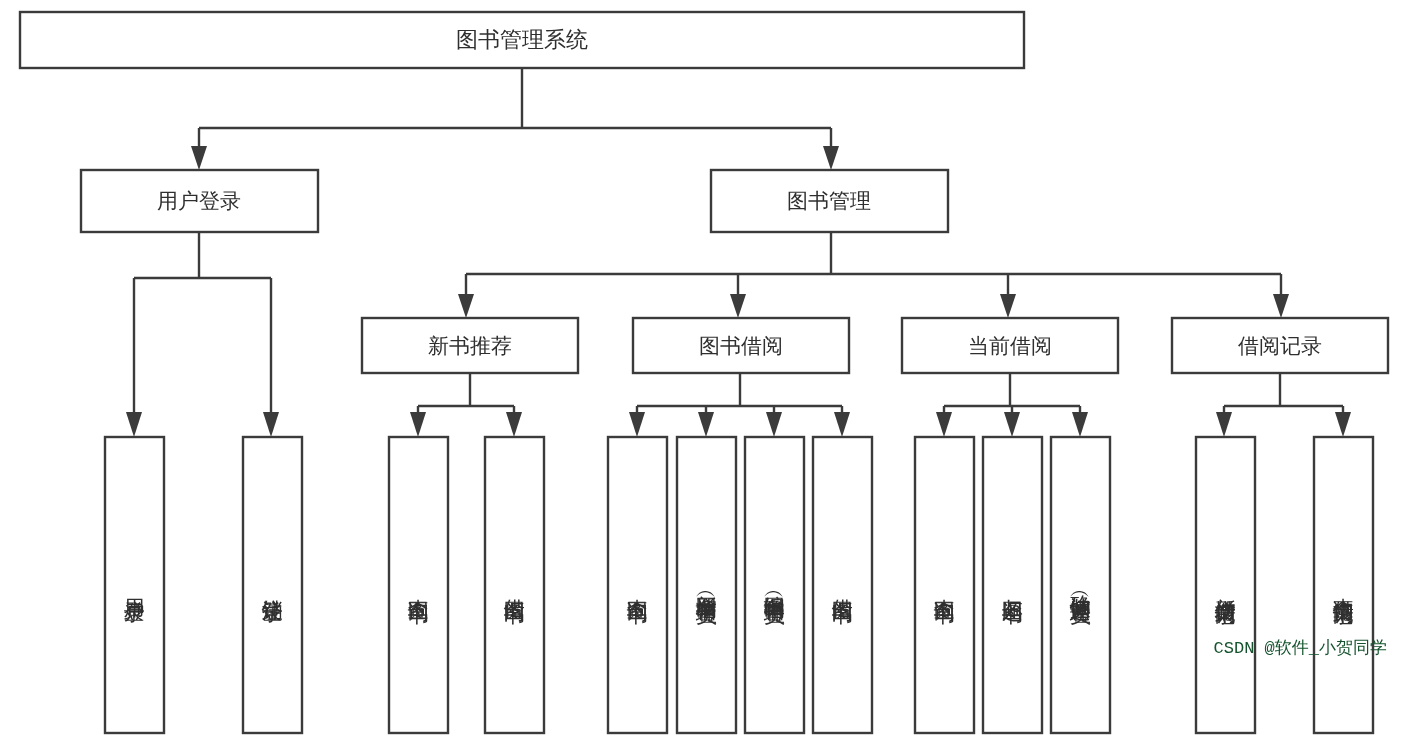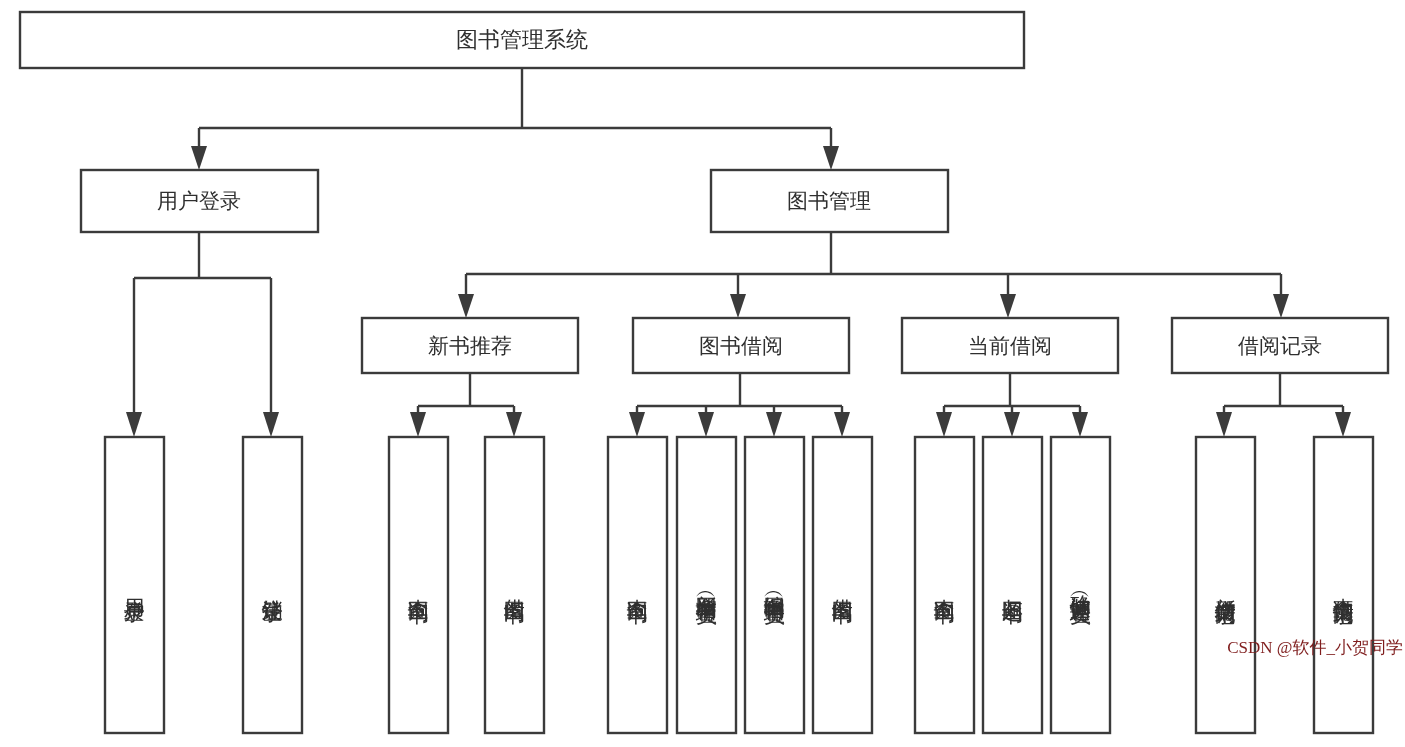--- a/index.html
+++ b/index.html
@@ -68,25 +68,25 @@
     font-family: "Liberation Sans", "DejaVu Sans", sans-serif;
     font-size: 21px;
     line-height: 1.02;
     color: #2f2f2f;
     letter-spacing: 1.5px;
     text-align: center;
     white-space: nowrap;
   }
   .watermark {
     position: absolute;
-    right: 2px;
+    right: 18px;
     bottom: 6px;
-    font-family: Liberation Serif, serif;
+    font-family: Liberation Mono, monospace;
     font-size: 17px;
-    color: #7f1d1d;
+    color: #14532d;
     white-space: nowrap;
   }
 </style>
 </head>
 <body>
 
 <div id="diagram-root">
 
   <svg class="diagram-canvas" viewBox="0 0 1405 747" xmlns="http://www.w3.org/2000/svg">
 

